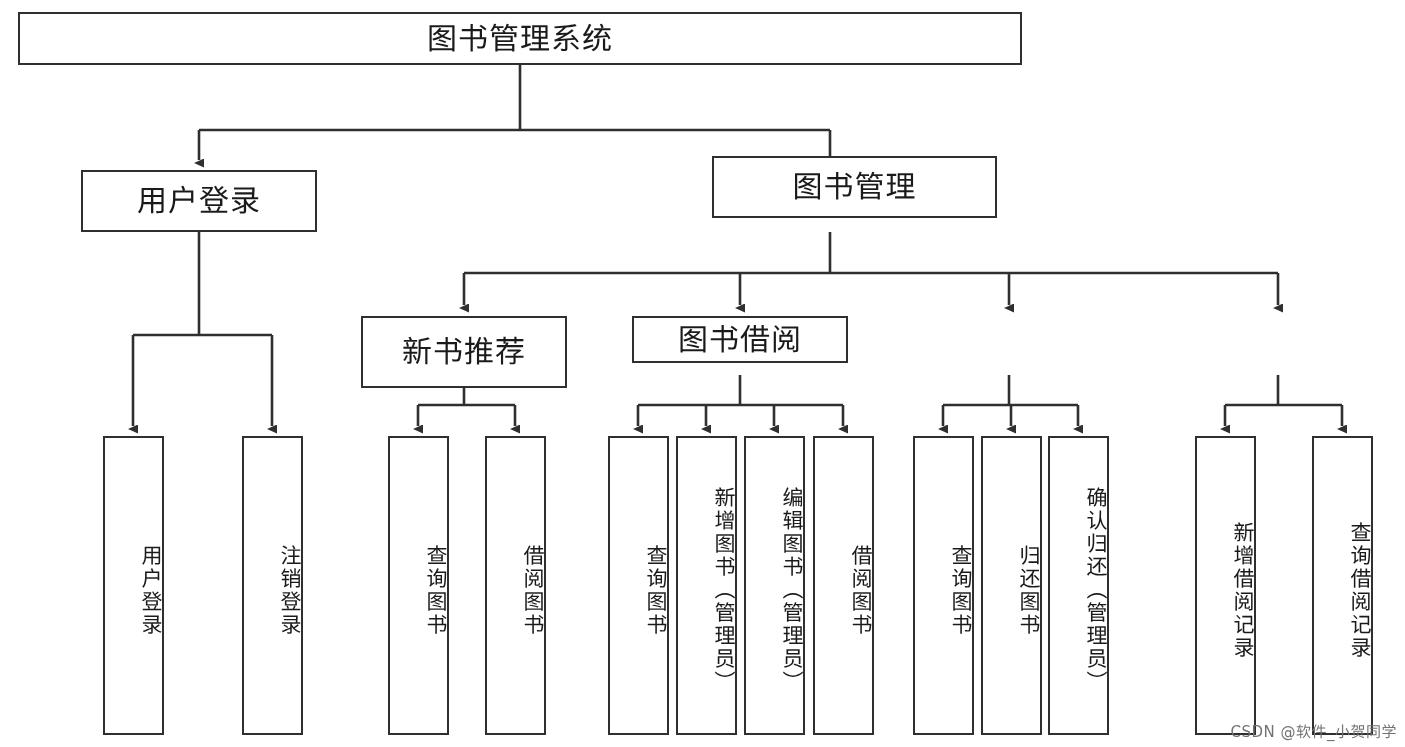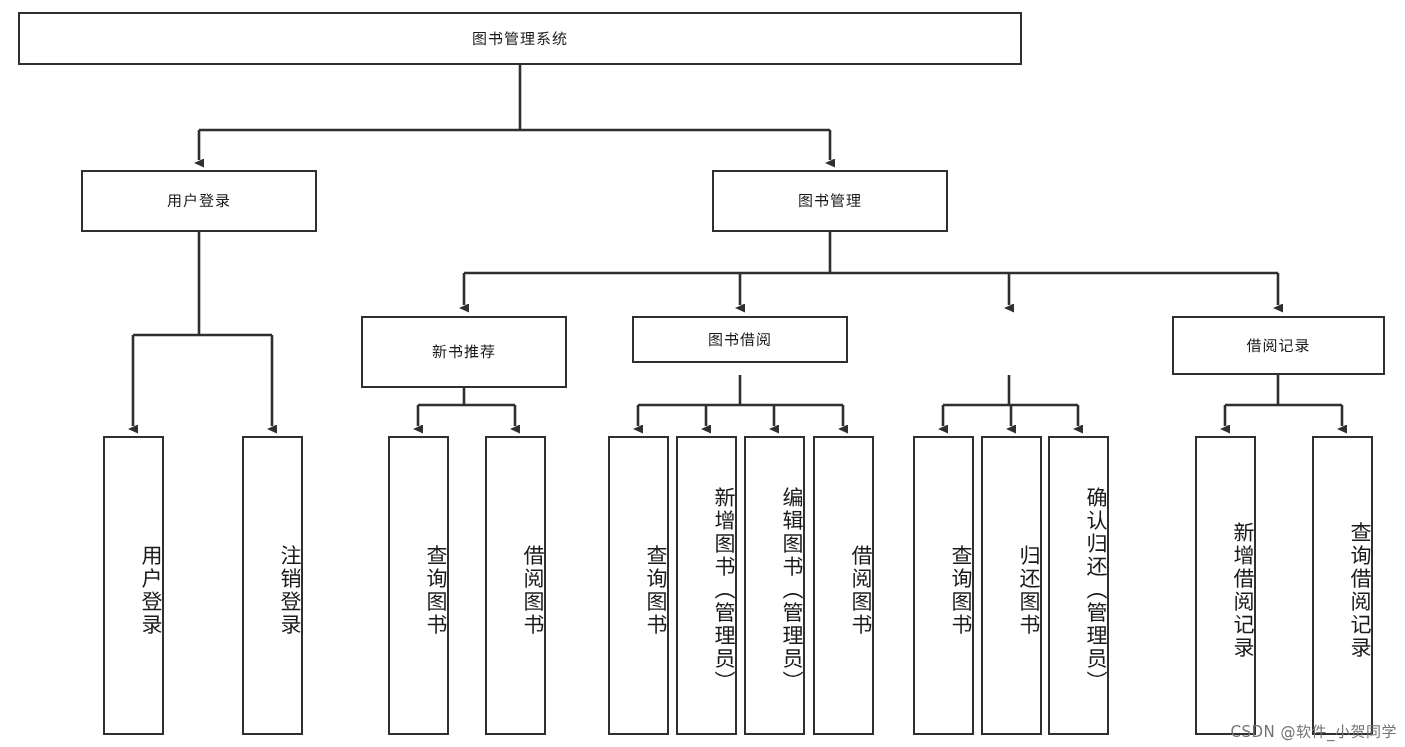--- a/index.html
+++ b/index.html
@@ -28,21 +28,21 @@
     position: absolute;
     box-sizing: border-box;
     background: #ffffff;
     border: 2.5px solid #2f2f2f;
     display: flex;
     align-items: center;
     justify-content: center;
     color: #1a1a1a;
   }
   .node.horiz {
-    font-size: 15px;
+    font-size: 30px;
     letter-spacing: 1px;
     line-height: 1.2;
   }
   .node.vert {
     writing-mode: vertical-rl;
     text-orientation: upright;
     font-size: 21px;
     line-height: 1.22;
     letter-spacing: 2px;
     align-items: flex-start;
@@ -123,32 +123,29 @@
     </g>
   </svg>
 
   <div class="node horiz" style="left:18px; top:12px; width:1004px; height:53px;">
     <span>图书管理系统</span>
   </div>
 
   <div class="node horiz" style="left:81px; top:170px; width:236px; height:62px;">
     <span>用户登录</span>
   </div>
-  <div class="node horiz" style="left:712px; top:170px; width:236px; height:62px;">
+  <div class="node horiz" style="left:712px; top:156px; width:285px; height:62px;">
     <span>图书管理</span>
   </div>
 
   <div class="node horiz" style="left:361px; top:316px; width:206px; height:72px;">
     <span>新书推荐</span>
   </div>
   <div class="node horiz" style="left:632px; top:316px; width:216px; height:47px;">
     <span>图书借阅</span>
-  </div>
-  <div class="node horiz" style="left:1172px; top:316px; width:213px; height:59px;">
-    <span>借阅记录</span>
   </div>
 
   <div class="node vert" style="left:103px; top:436px; width:61px; height:299px;">
     <span class="vtext">用户登录</span>
   </div>
   <div class="node vert" style="left:242px; top:436px; width:61px; height:299px;">
     <span class="vtext">注销登录</span>
   </div>
 
   <div class="node vert" style="left:388px; top:436px; width:61px; height:299px;">

